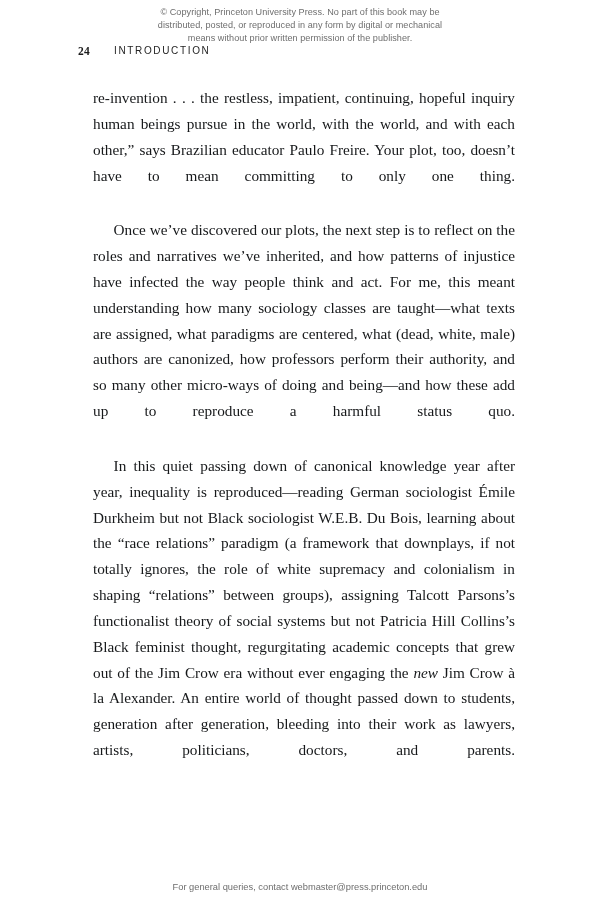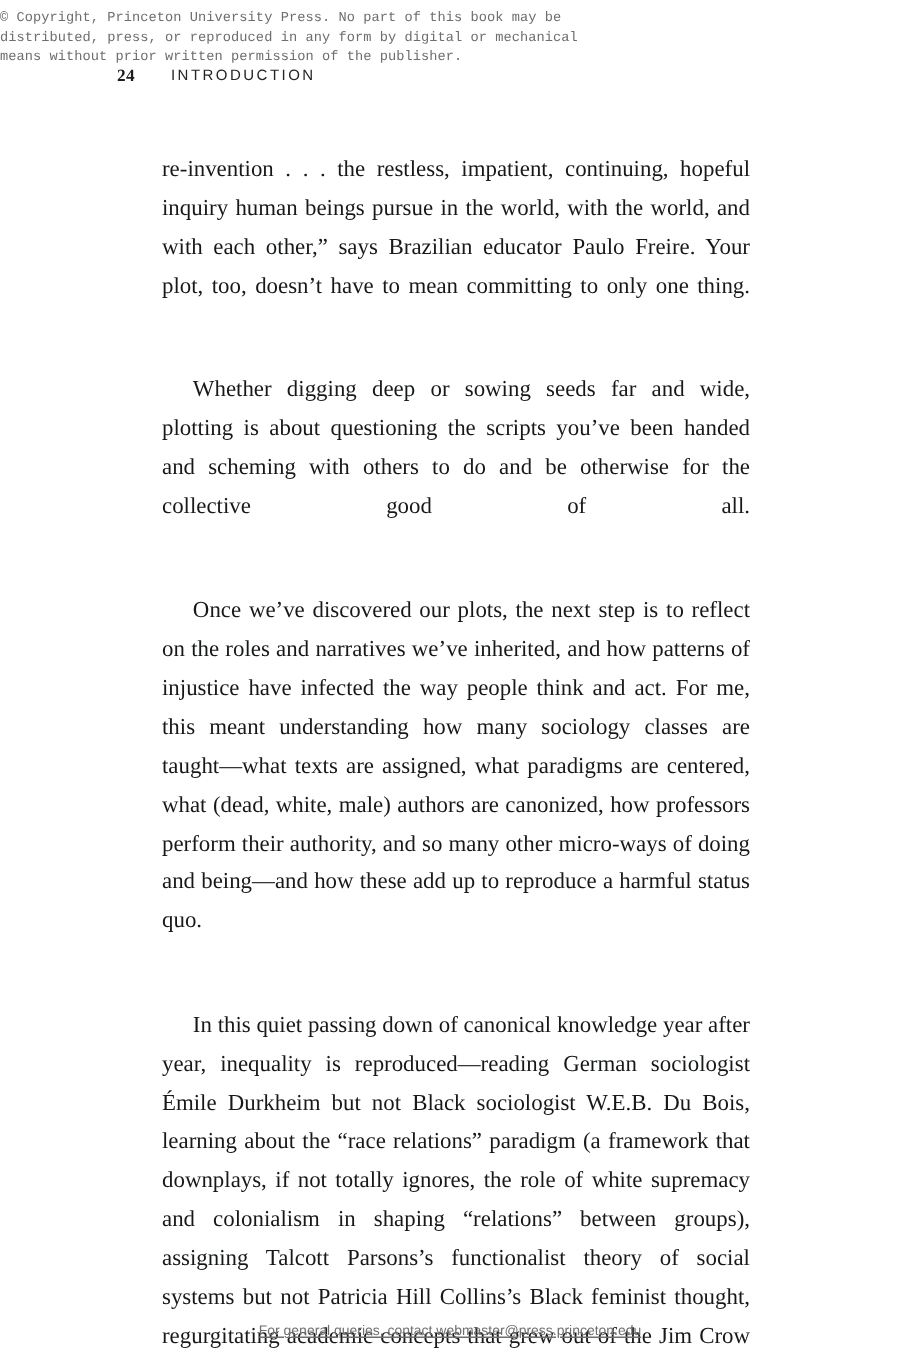--- a/index.html
+++ b/index.html
@@ -19,21 +19,22 @@
     font-family: "Liberation Serif", "DejaVu Serif", serif;
     -webkit-font-smoothing: antialiased;
   }
 
   
   .copyright-notice {
     position: absolute;
     top: 6px;
     left: 0;
     width: 600px;
-    font-family: Liberation Mono, monospace;
+    text-align: center;
+    font-family: Liberation Sans, sans-serif;
     font-size: 9.1px;
     line-height: 12.8px;
     color: #6e6e6e;
     letter-spacing: 0.005em;
   }
   .copyright-notice .cn-line {
     display: block;
     white-space: nowrap;
   }
 
@@ -69,21 +70,21 @@
     width: 428px;
     font-size: 15.25px;
     line-height: 25.85px;
     color: #16181a;
     text-align: justify;
     text-justify: inter-word;
     hyphens: none;
     -webkit-hyphens: none;
   }
   .text-block p {
-    margin: 18px;
+    margin: 3px;
     text-indent: 0;
   }
   .text-block p.indented {
     text-indent: 1.35em;
   }
   
   .text-block p::after {
     content: "";
     display: inline-block;
     width: 100%;
@@ -96,42 +97,40 @@
   .footer-queries {
     position: absolute;
     top: 881px;
     left: 0;
     width: 600px;
     text-align: center;
     font-family: "Liberation Sans", "DejaVu Sans", sans-serif;
     font-size: 9.3px;
     line-height: 12px;
     color: #6e6e6e;
-    text-decoration: underline;
   }
 </style>
 </head>
 <body>
 
 <div class="page">
 
   <div class="copyright-notice">
     <span class="cn-line">© Copyright, Princeton University Press. No part of this book may be</span>
-    <span class="cn-line">distributed, press, or reproduced in any form by digital or mechanical</span>
+    <span class="cn-line">distributed, posted, or reproduced in any form by digital or mechanical</span>
     <span class="cn-line">means without prior written permission of the publisher.</span>
   </div>
 
   <div class="running-head">
     <span class="folio">24</span>
     <span class="chapter-title">INTRODUCTION</span>
   </div>
 
   <div class="text-block" id="body-text">
       <p>re-invention . . . the restless, impatient, continuing, hopeful inquiry human beings pursue in the world, with the world, and with each other,” says Brazilian educator Paulo Freire. Your plot, too, doesn’t have to mean committing to only one thing.</p>
-      <p class="indented">Whether digging deep or sowing seeds far and wide, plotting is about questioning the scripts you’ve been handed and scheming with others to do and be otherwise for the collective good of all.</p>
       <p class="indented">Once we’ve discovered our plots, the next step is to reflect on the roles and narratives we’ve inherited, and how patterns of injustice have infected the way people think and act. For me, this meant understanding how many sociology classes are taught—what texts are assigned, what paradigms are centered, what (dead, white, male) authors are canonized, how professors perform their authority, and so many other micro-ways of doing and being—and how these add up to reproduce a harmful status quo.</p>
       <p class="indented">In this quiet passing down of canonical knowledge year after year, inequality is reproduced—reading German sociologist Émile Durkheim but not Black sociologist W.E.B. Du Bois, learning about the “race relations” paradigm (a framework that downplays, if not totally ignores, the role of white supremacy and colonialism in shaping “relations” between groups), assigning Talcott Parsons’s functionalist theory of social systems but not Patricia Hill Collins’s Black feminist thought, regurgitating academic concepts that grew out of the Jim Crow era without ever engaging the <em class="it">new</em> Jim Crow à la Alexander. An entire world of thought passed down to students, generation after generation, bleeding into their work as lawyers, artists, politicians, doctors, and parents.</p>
     </div>
 
   <div class="footer-queries">
     <span>For general queries, contact webmaster@press.princeton.edu</span>
   </div>
 
 </div>
 

